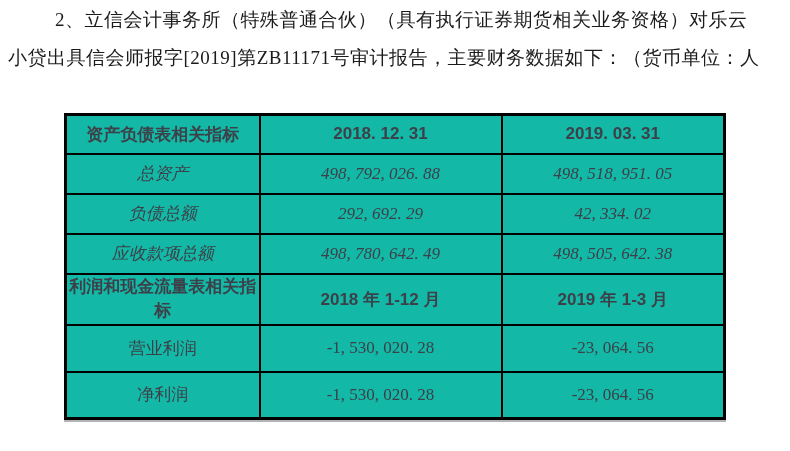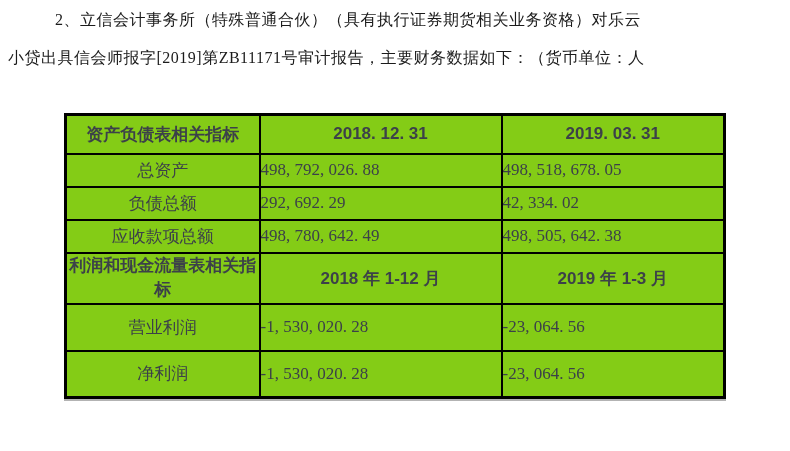--- a/index.html
+++ b/index.html
@@ -7,52 +7,52 @@
     width: 790px; height: 451px;
     background: #ffffff;
     position: relative;
     font-family: "Liberation Serif", "DejaVu Serif", serif;
     overflow: hidden;
   }
   .para {
     position: absolute;
     top: 1px; left: 8px; width: 776px;
     margin: 0;
-    font-size: 16px;
+    font-size: 19px;
     line-height: 38px;
     color: #1b1b1b;
     letter-spacing: 0.5px;
   }
   .para .ln { display: block; white-space: nowrap; }
   .para .ln-first { text-indent: 47px; }
 
   .fin-table {
     position: absolute;
     left: 64px; top: 113px;
     width: 659px;
     border-collapse: collapse;
     table-layout: fixed;
     border: 3px solid #000;
     box-shadow: 0 2px 0 #b3b3b3;
-    background: #84cc16;
+    background: #14b8a6;
   }
   .fin-table td {
     border: 2px solid #000;
     font-size: 17px;
     color: #3c4149;
     vertical-align: middle;
     padding: 0;
     overflow: hidden;
   }
   tr.h-head  { height: 39px; }
-  tr.h-data  { height: 33px; }
+  tr.h-data  { height: 40px; font-style: italic; }
   tr.h-data2 { height: 47px; }
   tr.h-sect  { height: 51px; }
   .lab { text-align: center; color: #474747; }
-  .num { text-align: left; padding-right: 10px; white-space: nowrap; }
+  .num { text-align: center; padding-right: 10px; white-space: nowrap; }
   .hdr {
     font-weight: bold;
     color: #000;
     text-align: center;
     font-family: "Liberation Sans", "DejaVu Sans", sans-serif;
     font-size: 17px;
   }
   .sect { line-height: 24px; padding: 0 6px; margin-top: 45px; }
 </style>
 </head>
@@ -75,21 +75,21 @@
     <tbody>
         <tr class="h-head">
       <td class="hdr">资产负债表相关指标</td>
       <td class="hdr">2018. 12. 31</td>
       <td class="hdr">2019. 03. 31</td>
     </tr>
 
     <tr class="h-data">
       <td class="lab">总资产</td>
       <td class="num">498, 792, 026. 88</td>
-      <td class="num">498, 518, 678. 05</td>
+      <td class="num">498, 518, 951. 05</td>
     </tr>
 
 
     <tr class="h-data">
       <td class="lab">负债总额</td>
       <td class="num">292, 692. 29</td>
       <td class="num">42, 334. 02</td>
     </tr>
 
     <tr class="h-data">

